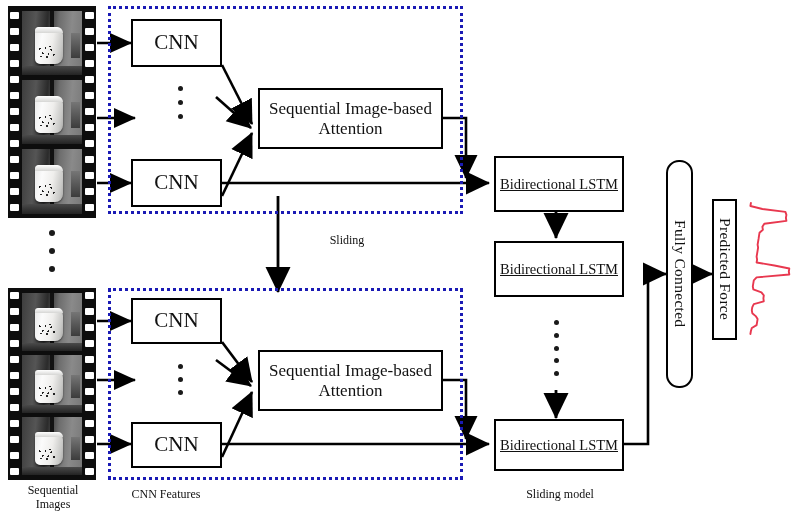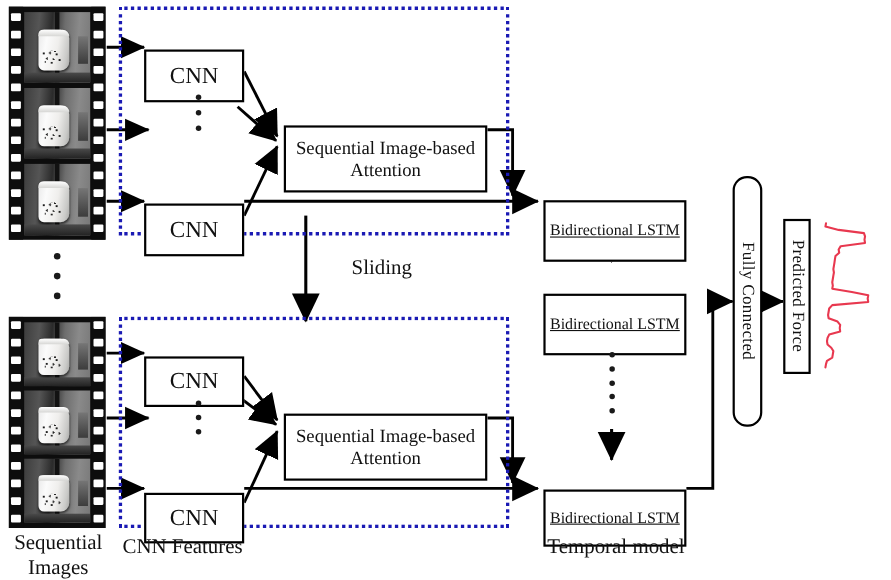--- a/index.html
+++ b/index.html
@@ -3,33 +3,33 @@
 <meta charset="utf-8">
 <style>
   html,body{margin:0;padding:0;background:#ffffff;}
   body{width:810px;height:527px;overflow:hidden;
        font-family:"Liberation Serif","DejaVu Serif",serif;color:#111;}
   #stage{position:relative;width:810px;height:527px;background:#fff;}
   #svg{position:absolute;left:0;top:0;width:810px;height:527px;}
 
   .node{position:absolute;box-sizing:border-box;background:#fff;
         border:2px solid #000;display:flex;align-items:center;
-        justify-content:center;text-align:center;line-height:1.12;margin-top:26px;}
+        justify-content:center;text-align:center;line-height:1.12;}
   .node .lbl{display:block;padding:0 3px;}
 
   .cnn{font-size:21px;}
   .attn{font-size:17px;}
   .lstm{font-size:14.5px;text-decoration:underline;}
 
   .vert{position:absolute;box-sizing:border-box;background:#fff;
         border:2px solid #000;display:flex;align-items:center;justify-content:center;}
   .vert .vlbl{writing-mode:vertical-rl;text-orientation:mixed;
                white-space:nowrap;font-size:15.5px;letter-spacing:.3px;}
 
-  .caption{position:absolute;text-align:center;font-size:19px;line-height:1.2;}
+  .caption{position:absolute;text-align:center;font-size:12px;line-height:1.2;}
 
   .dots{position:absolute;display:flex;flex-direction:column;
         align-items:center;justify-content:space-between;}
   .dots i{display:block;width:5px;height:5px;border-radius:50%;background:#1a1a1a;}
   .dots.big i{width:6px;height:6px;}
 
   
   .film{position:absolute;background:#0d0d0d;box-sizing:border-box;
         display:flex;flex-direction:column;justify-content:space-between;
         padding:3px 0;overflow:hidden;}
@@ -305,15 +305,15 @@
 
   <div class="vert" style="left:712px;top:199px;width:25px;height:141px;">
     <span class="vlbl">Predicted Force</span>
   </div>
 
   <div class="caption" style="left:104px;top:487px;width:124px;">CNN Features</div>
   <div class="caption" style="left:4px;top:483px;width:98px;">
     <span>Sequential</span><br>
     <span>Images</span>
   </div>
-  <div class="caption" style="left:484px;top:487px;width:152px;">Temporal model</div>
+  <div class="caption" style="left:484px;top:487px;width:152px;">Sliding model</div>
 
 </div>
 
 </body></html>

